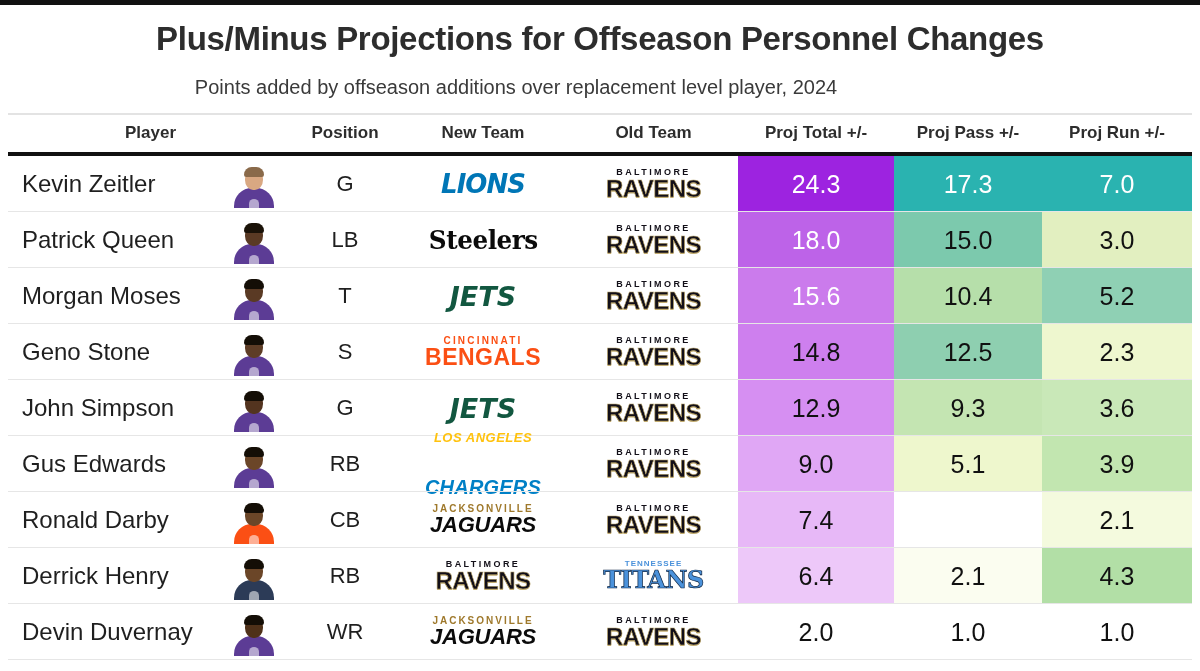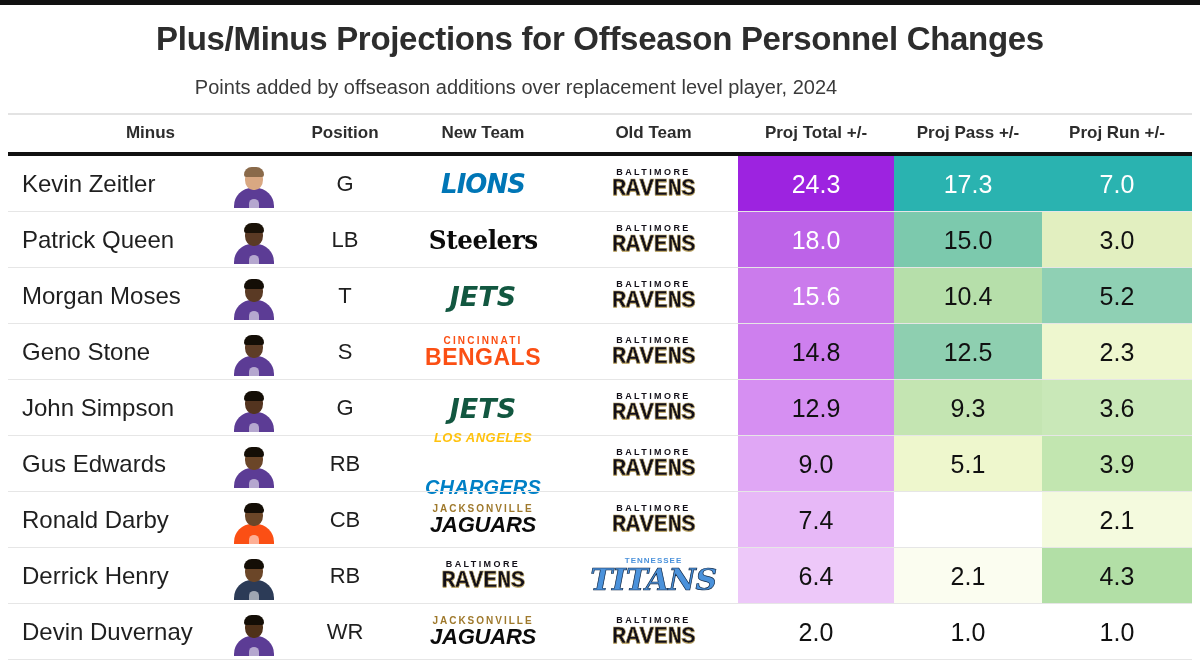--- a/index.html
+++ b/index.html
@@ -88,48 +88,48 @@
   .wm-two { display:flex; flex-direction:column; align-items:center; justify-content:center; line-height:1; }
   .wm-city { font-size:10px; font-weight:bold; letter-spacing:2.2px; }
   .wm-main { font-weight:bold; }
 
   .bengals .wm-city { color:#FB4F14; }
   .bengals .wm-main { color:#FB4F14; font-size:23px; letter-spacing:0.5px; }
 
   .ravens .wm-city { color:#120f18; letter-spacing:2.4px; font-size:9px; }
   .ravens .wm-main {
     color:#120f18; font-size:24px; letter-spacing:-0.5px;
-    font-family:Liberation Mono, monospace;
+    font-family:Liberation Sans, sans-serif;
     -webkit-text-stroke:0.6px #b8a36a; text-shadow:0 1px 0 #c6b073;
   }
 
   .jaguars .wm-city { color:#9F792C; letter-spacing:2px; font-size:10px; }
   .jaguars .wm-main { color:#0b0b0b; font-size:22px; font-style:italic; letter-spacing:-0.2px; }
 
   .chargers .wm-city { color:#FFC20E; font-size:13px; font-style:italic; letter-spacing:0.5px; }
   .chargers .wm-main { color:#0080C6; font-size:20px; font-style:italic; letter-spacing:0.2px;margin-top:33px; }
 
   .titans .wm-city { color:#4B92DB; font-size:8px; letter-spacing:1px; }
-  .titans .wm-main { color:#4B92DB; font-size:30px; font-family:"DejaVu Serif", serif;
-                     -webkit-text-stroke:0.7px #0C2340; letter-spacing:-0.5px;font-style:italic; }
+  .titans .wm-main { color:#4B92DB; font-size:24px; font-family:"DejaVu Serif", serif;
+                     -webkit-text-stroke:0.7px #0C2340; letter-spacing:-0.5px; }
 </style>
 </head>
 <body>
 
 <div class="page">
 
   <div class="top-rule"></div>
 
   <div class="title">Plus/Minus Projections for Offseason Personnel Changes</div>
   <div class="subtitle">Points added by offseason additions over replacement level player, 2024</div>
 
   <div class="hdr-rule-top"></div>
 
   <div class="header-row">
-    <div class="hcell c-player">Minus</div>
+    <div class="hcell c-player">Player</div>
     <div class="hcell c-pos">Position</div>
     <div class="hcell c-new">New Team</div>
     <div class="hcell c-old">Old Team</div>
     <div class="hcell c-total">Proj Total +/-</div>
     <div class="hcell c-pass">Proj Pass +/-</div>
     <div class="hcell c-run">Proj Run +/-</div>
   </div>
 
   <div class="hdr-rule-bot"></div>
 

